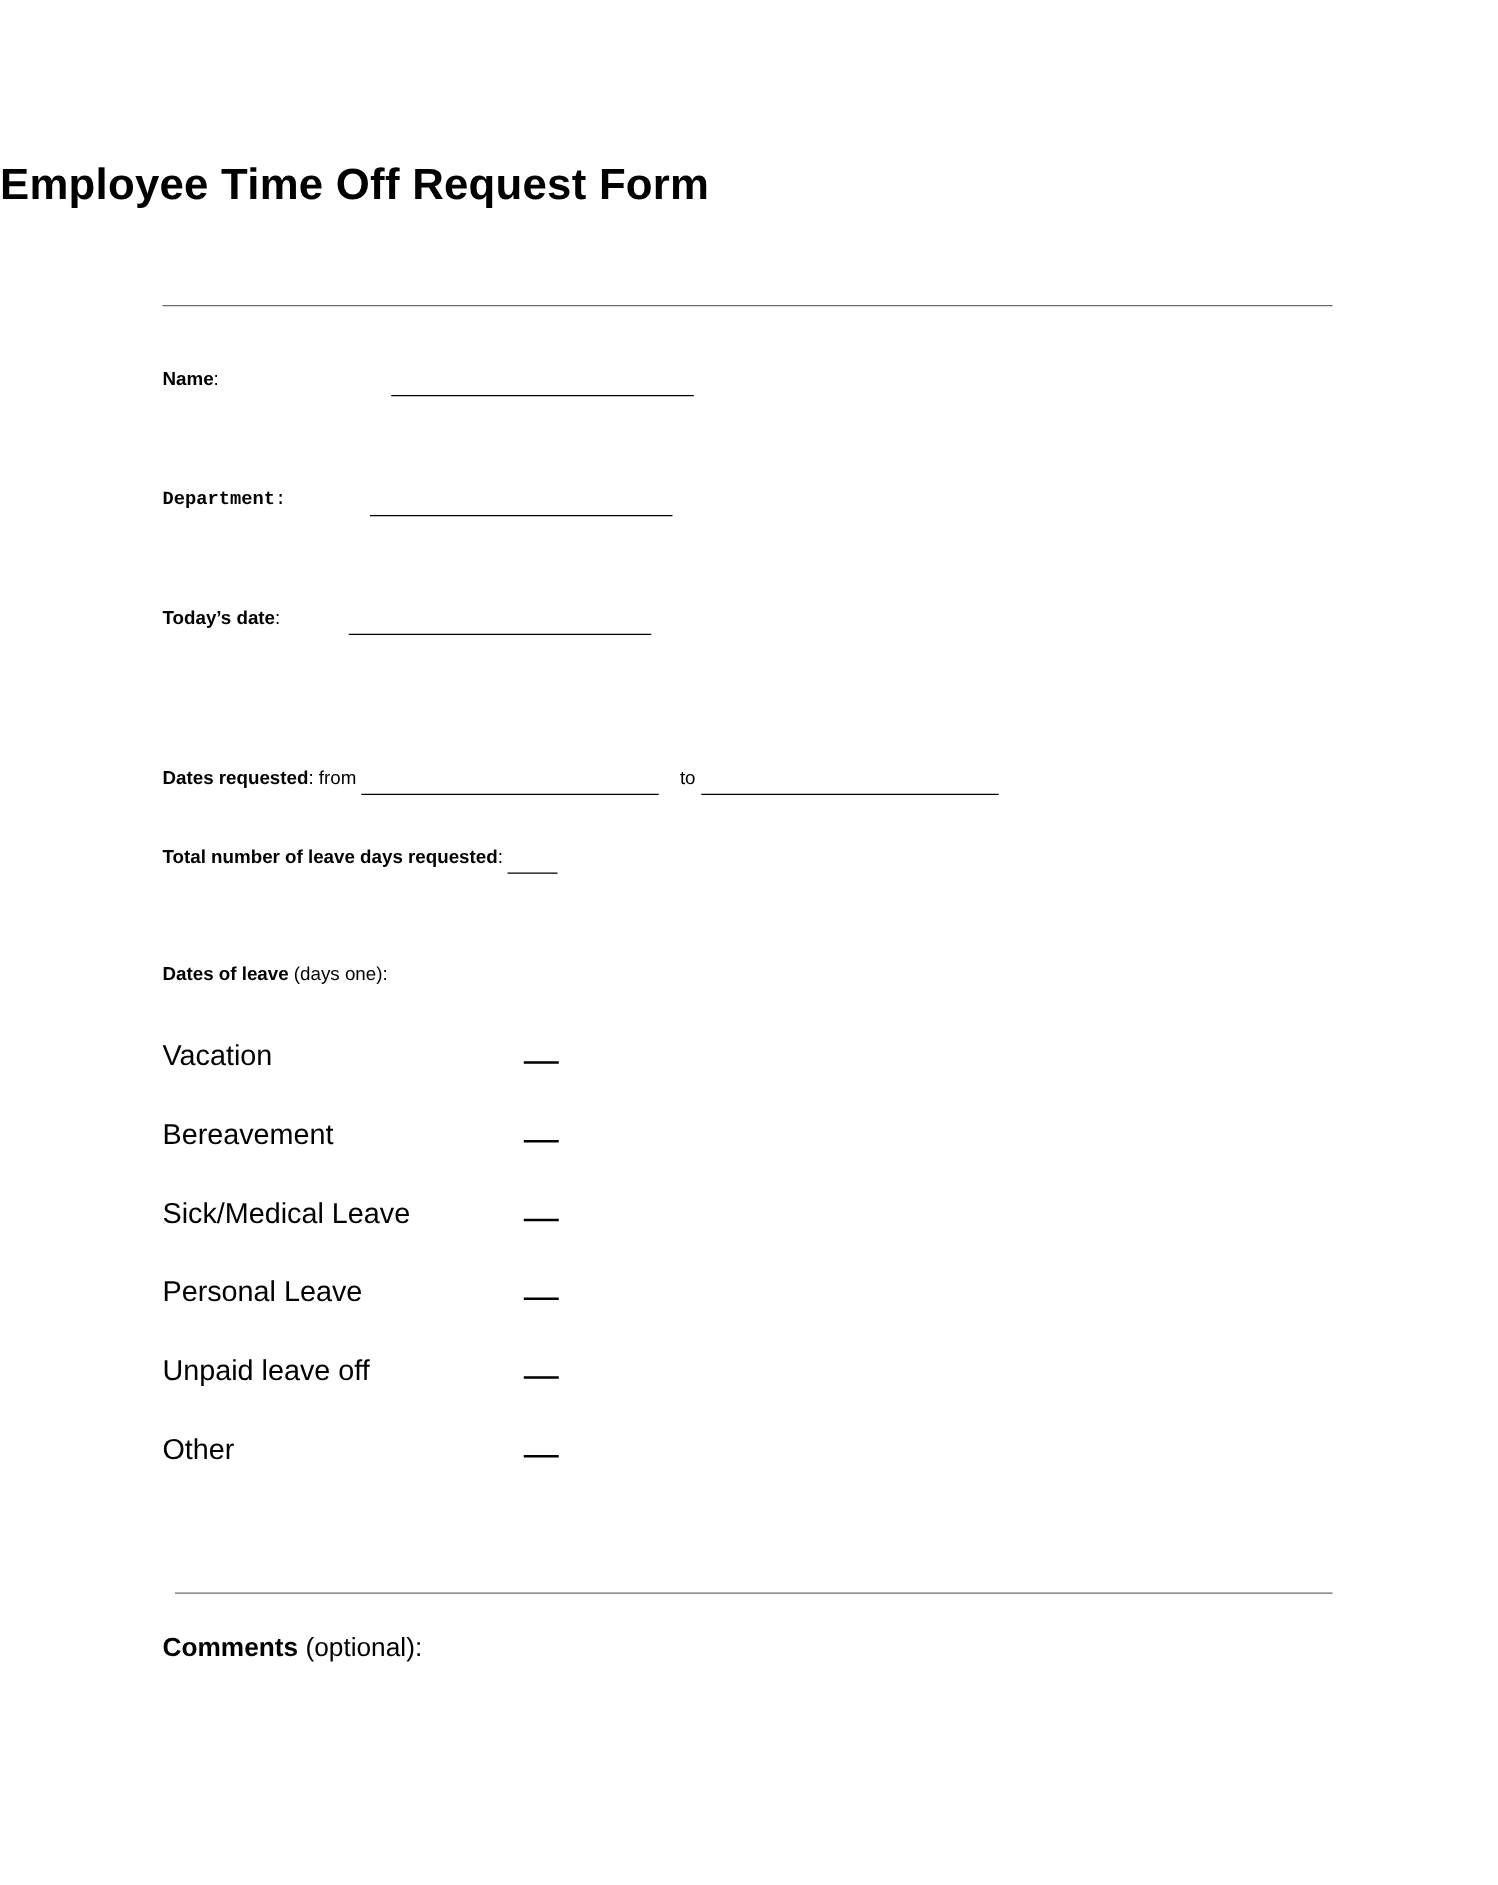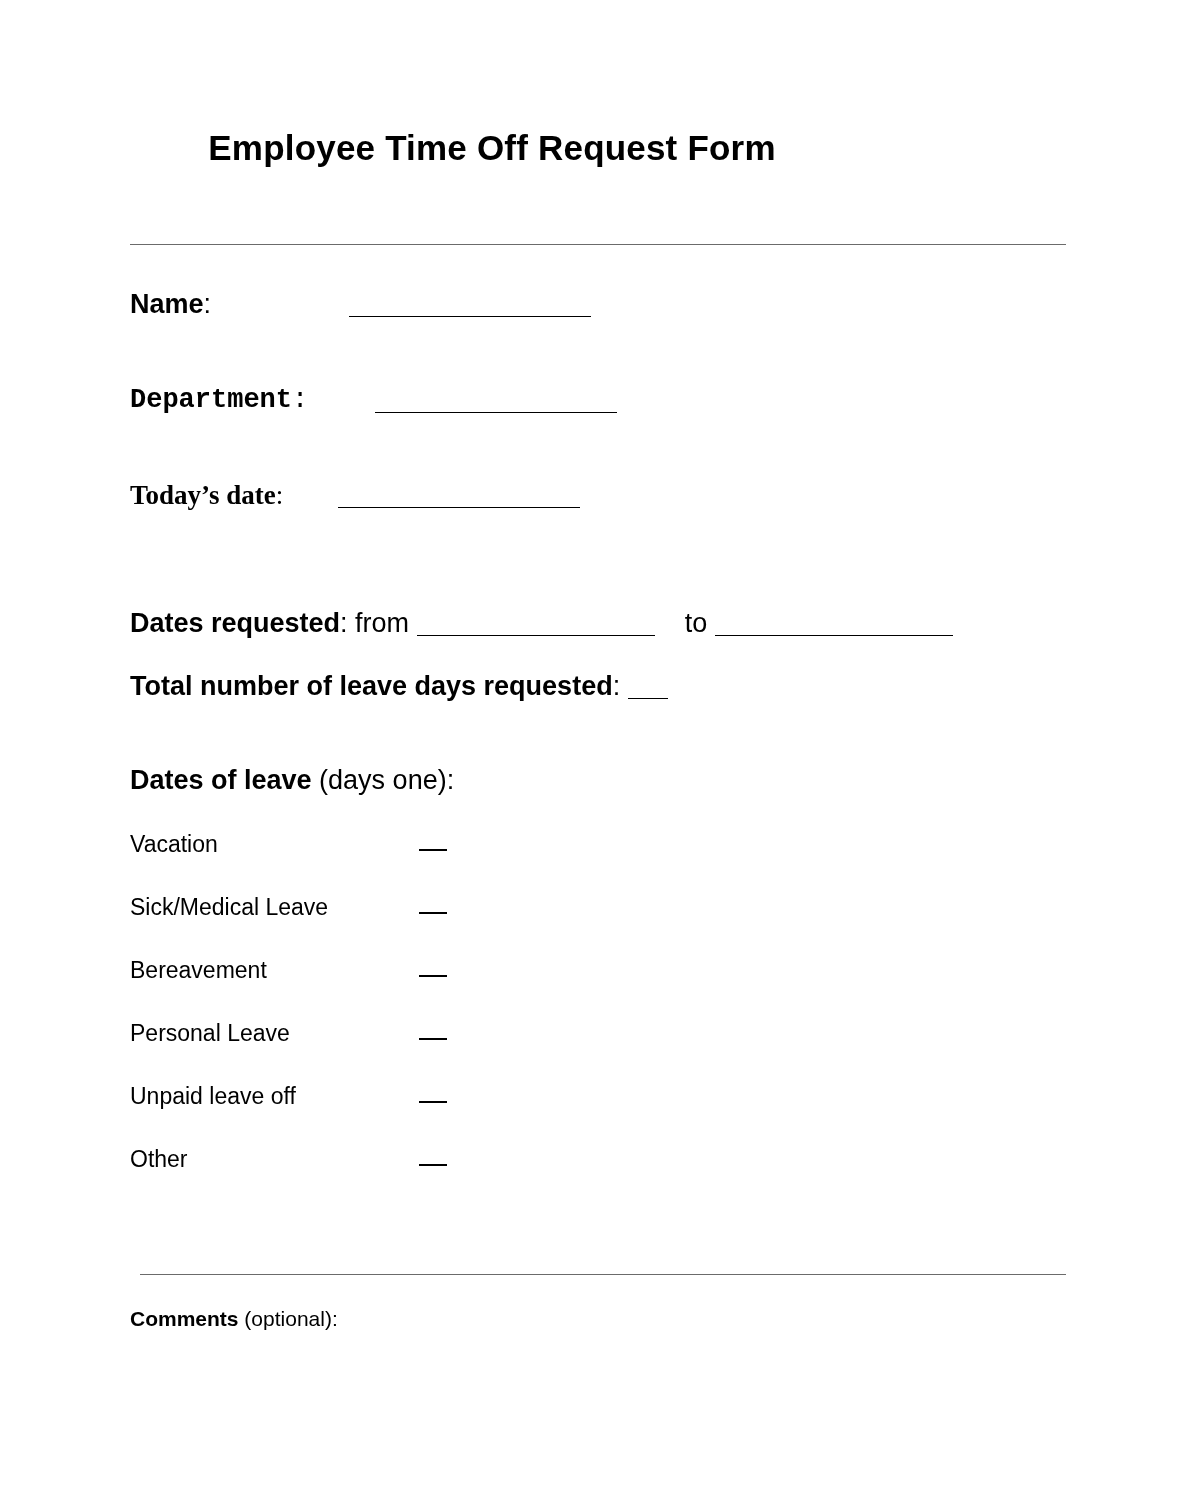--- a/index.html
+++ b/index.html
@@ -21,21 +21,21 @@
     top: 0;
     width: 1198px;
     height: 1508px;
     background: #ffffff;
   }
   .doc-title {
     position: absolute;
     left: 0;
     top: 128px;
     width: 984px;
-    text-align: center;
+    text-align: left;
     font-size: 35px;
     font-weight: bold;
     letter-spacing: 0.2px;
   }
   .rule {
     position: absolute;
     height: 0;
     border-top: 1px solid #6b6b6b;
   }
   .rule-top {
@@ -43,21 +43,21 @@
     top: 244px;
     width: 936px;
   }
   .rule-bottom {
     left: 140px;
     top: 1274px;
     width: 926px;
   }
   .field-row {
     position: absolute;
-    font-size: 27px;
+    font-size: 15px;
     line-height: 26px;
     white-space: nowrap;
     text-align: center;
   }
   .lbl-bold {
     font-weight: bold;
   }
   .blank {
     display: inline-block;
     border-bottom: 1.5px solid #000;
@@ -73,21 +73,21 @@
     height: 14px;
   }
   .blank-dates {
     width: 238px;
     height: 14px;
   }
   .row-name { left: 130px; top: 291px; }
   .row-name .blank { margin-left: 138px; }
   .row-dept { left: 130px; top: 387px; font-family: Liberation Mono, monospace; }
   .row-dept .blank { margin-left: 67px; }
-  .row-today { left: 130px; top: 482px; font-family: Liberation Serif, serif; }
+  .row-today { left: 130px; top: 482px; }
   .row-today .blank { margin-left: 55px; }
   .row-dates { left: 130px; top: 578px; margin-top: 32px; }
   .row-total { left: 130px; top: 673px; }
   .row-type { left: 130px; top: 767px; }
 
   .leave-list {
     position: absolute;
     left: 130px;
     top: 831px;
     width: 520px;
@@ -150,25 +150,25 @@
   <div class="field-row row-type">
     <span class="lbl-bold">Dates of leave</span><span> (days one):</span>
   </div>
 
   <div class="leave-list">
     <div class="leave-item">
       <span class="leave-label">Vacation</span>
       <span class="leave-blank"></span>
     </div>
     <div class="leave-item">
-      <span class="leave-label">Sick/Medical Leave</span>
+      <span class="leave-label">Bereavement</span>
       <span class="leave-blank"></span>
     </div>
     <div class="leave-item">
-      <span class="leave-label">Bereavement</span>
+      <span class="leave-label">Sick/Medical Leave</span>
       <span class="leave-blank"></span>
     </div>
     <div class="leave-item">
       <span class="leave-label">Personal Leave</span>
       <span class="leave-blank"></span>
     </div>
     <div class="leave-item">
       <span class="leave-label">Unpaid leave off</span>
       <span class="leave-blank"></span>
     </div>

